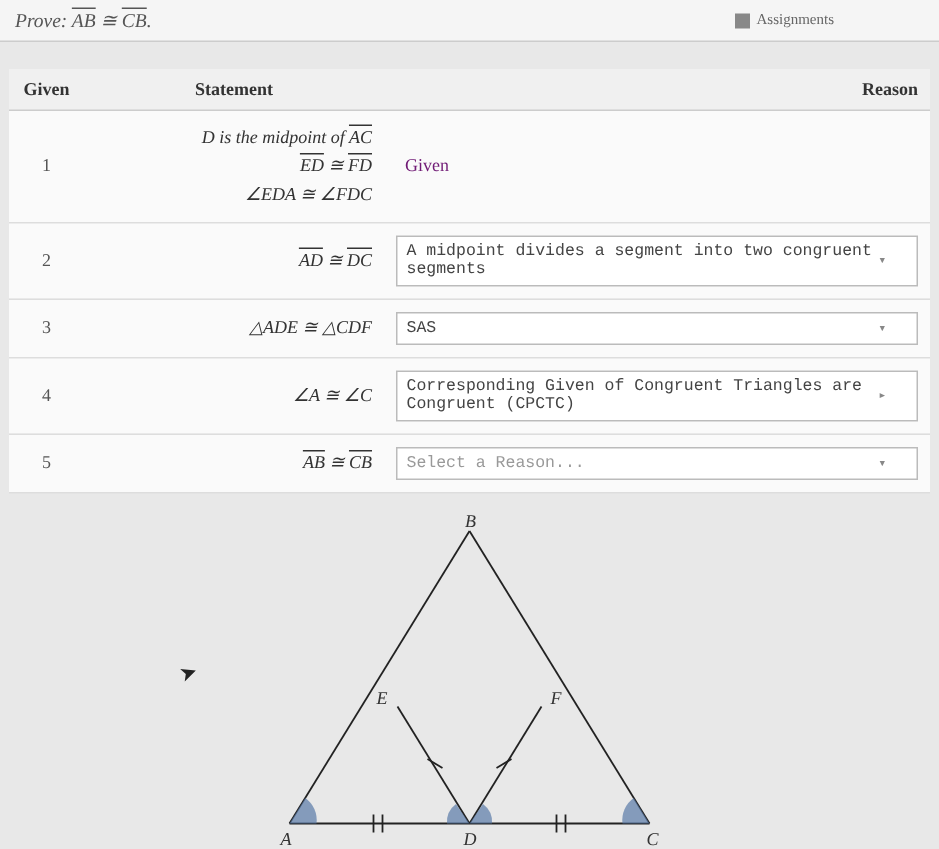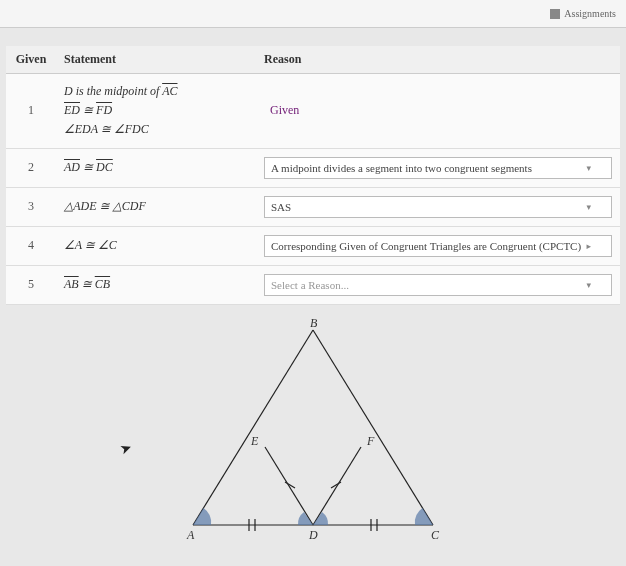--- a/index.html
+++ b/index.html
@@ -17,71 +17,71 @@
     background: #f5f5f5;
     border-bottom: 1px solid #ccc;
     display: flex;
     align-items: center;
     padding: 0 10px;
     gap: 20px;
   }
   .prove { font-style: italic; font-size: 13px; color: #555; }
   .assign-badge {
     margin-left: auto;
+    margin-right: 60px;
     font-size: 10px;
     color: #666;
     display: flex;
     align-items: center;
     gap: 4px;
   }
   .assign-badge .sq {
     width: 10px; height: 10px; background: #888; display: inline-block;
   }
   .content {
     padding: 18px 6px 0 6px;
   }
   table.proof {
     width: 100%;
     border-collapse: collapse;
     font-size: 12px;
   }
   table.proof th {
-    text-align: left;
+    text-align: right;
     font-weight: bold;
     padding: 6px 8px;
     border-bottom: 1px solid #ccc;
     color: #333;
     background: #f0f0f0;
   }
   table.proof th.step-h { width: 50px; text-align: center; }
-  table.proof th.stmt-h { width: 200px;  font-family: Liberation Serif, serif;}
+  table.proof th.stmt-h { width: 200px; text-align: center; font-family: Liberation Serif, serif;}
   table.proof td {
     padding: 8px 8px;
     border-bottom: 1px solid #ddd;
     vertical-align: middle;
     background: #fafafa;
   }
   td.step-cell { text-align: center; width: 50px; color:#555;}
-  td.stmt-cell { text-align: left; width: 200px; font-style: italic; line-height: 1.6;}
+  td.stmt-cell { text-align: right; width: 200px; font-style: italic; line-height: 1.6;}
   td.reason-cell { }
   .ov { text-decoration: overline; font-style: italic;}
   .select {
     width: 100%;
     border: 1px solid #bbb;
     background: #fff;
     padding: 4px 20px 4px 6px;
     font-size: 11px;
-    font-family: Liberation Serif, serif;
+    font-family: Liberation Mono, monospace;
     color: #444;
     position: relative;
     display: flex;
     align-items: center;
     justify-content: space-between;
     cursor: pointer;
-    text-align: center;
   }
   .select .caret {
     font-size: 9px;
     color: #888;
   }
   .placeholder { color: #999; }
   .plain-reason { padding: 4px 6px; color:#701a75;}
   .diagram {
     margin-top: 10px;
     display: flex;
@@ -97,20 +97,26 @@
     left: 120px; top: 440px;
     font-size: 14px;
     transform: rotate(-20deg);
     color: #222;
   }
 </style>
 </head>
 <body>
 
 <div class="topbar">
+  <span class="prove">
+    <span>Prove:</span>
+    <span class="ov">AB</span>
+    <span>≅</span>
+    <span class="ov">CB</span><span>.</span>
+  </span>
   <span class="assign-badge">
     <span class="sq"></span>
     <span>Assignments</span>
   </span>
 </div>
 
 <div class="content">
 <table class="proof">
   <thead>
     <tr>

